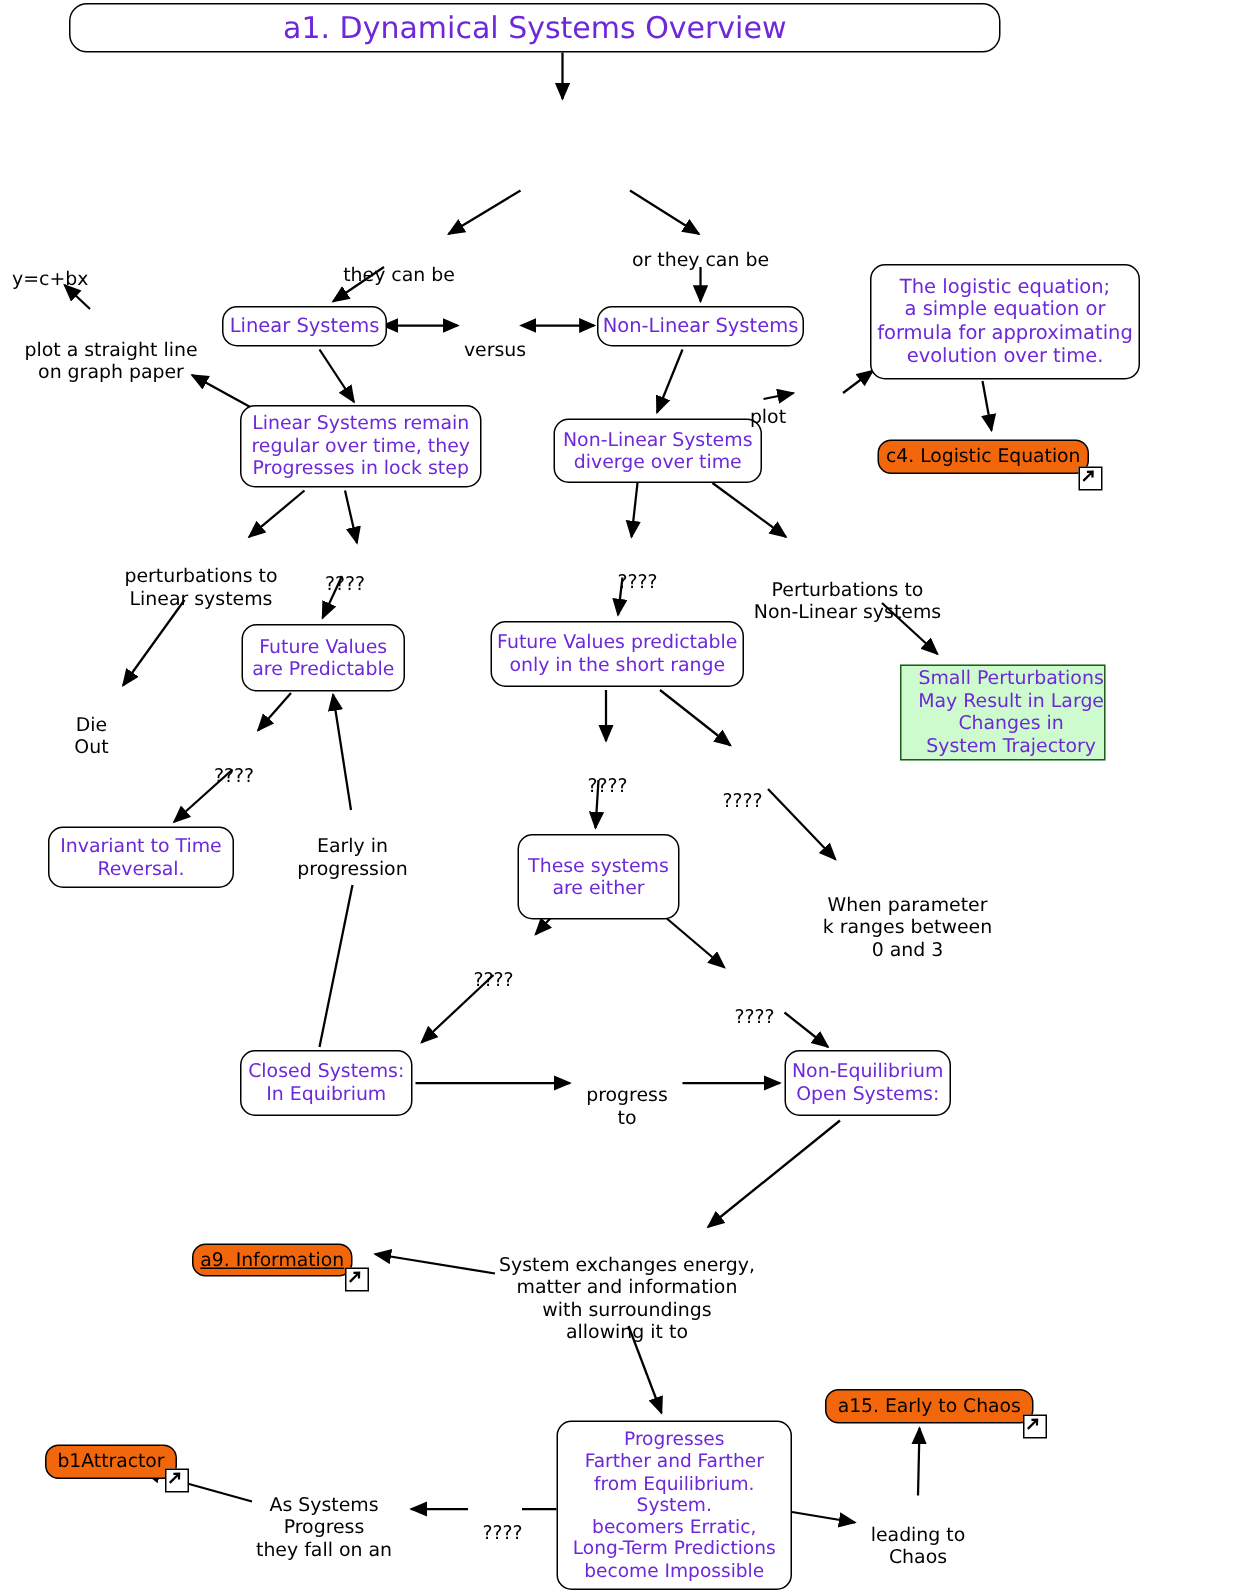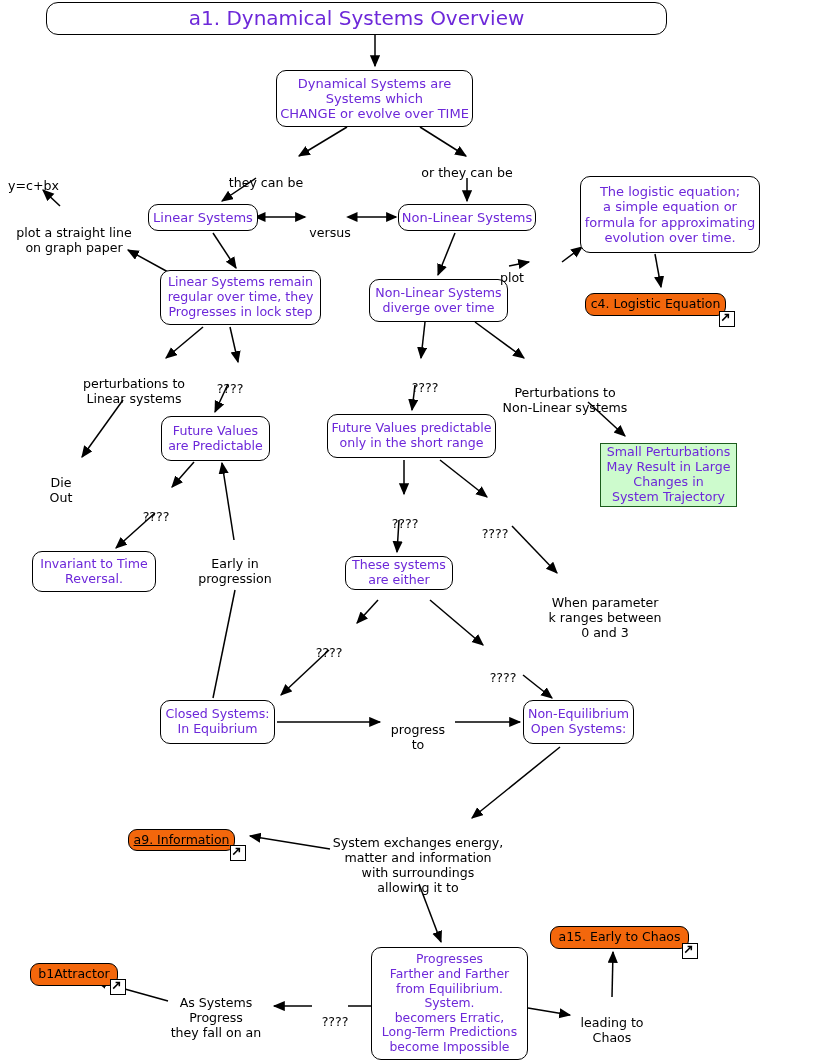--- a/index.html
+++ b/index.html
@@ -175,25 +175,20 @@
       <line x1="528" y1="1008" x2="570" y2="1015" marker-end="url(#ah)"></line>
 
       <line x1="612" y1="997" x2="613" y2="952" marker-end="url(#ah)"></line>
     </g>
   </svg>
 
   <div class="node title" style="left:46px; top:2px; width:621px; height:33px;">
     <span>a1. Dynamical Systems Overview</span>
   </div>
 
-  <div class="node rounded" style="left:276px; top:70px; width:197px; height:57px; font-size:13px;">
-    <span>Dynamical Systems are
-Systems which
-CHANGE or evolve over TIME</span>
-  </div>
 
   <div class="node rounded" style="left:148px; top:204px; width:110px; height:27px; font-size:13px;">
     <span>Linear Systems</span>
   </div>
 
   <div class="node rounded" style="left:398px; top:204px; width:138px; height:27px; font-size:13px;">
     <span>Non-Linear Systems</span>
   </div>
 
   <div class="node rounded" style="left:580px; top:176px; width:180px; height:77px; font-size:13px;">
@@ -216,21 +211,21 @@
     <span>Linear Systems remain
 regular over time, they
 Progresses in lock step</span>
   </div>
 
   <div class="node rounded" style="left:369px; top:279px; width:139px; height:43px; font-size:12.6px;">
     <span>Non-Linear Systems
 diverge over time</span>
   </div>
 
-  <div class="node green" style="left:600px; top:443px; width:137px; height:64px;">
+  <div class="node green" style="left:600px; top:443px; width:137px; height:64px;justify-content:flex-end;">
     <span>Small Perturbations
 May Result in Large
 Changes in
 System Trajectory</span>
   </div>
 
   <div class="node rounded" style="left:161px; top:416px; width:109px; height:45px; font-size:12.6px;">
     <span>Future Values
 are Predictable</span>
   </div>
@@ -238,21 +233,21 @@
   <div class="node rounded" style="left:327px; top:414px; width:169px; height:44px; font-size:12.6px;">
     <span>Future Values predictable
 only in the short range</span>
   </div>
 
   <div class="node rounded" style="left:32px; top:551px; width:124px; height:41px; font-size:12.6px;">
     <span>Invariant to Time
 Reversal.</span>
   </div>
 
-  <div class="node rounded" style="left:345px; top:556px; width:108px; height:34px; font-size:12.6px;">
+  <div class="node rounded" style="left:345px; top:556px; width:108px; height:57px; font-size:12.6px;">
     <span>These systems
 are either</span>
   </div>
 
   <div class="node rounded" style="left:523px; top:700px; width:111px; height:44px; font-size:12.6px;">
     <span>Non-Equilibrium
 Open Systems:</span>
   </div>
 
   <div class="node rounded" style="left:160px; top:700px; width:115px; height:44px; font-size:12.6px;">

